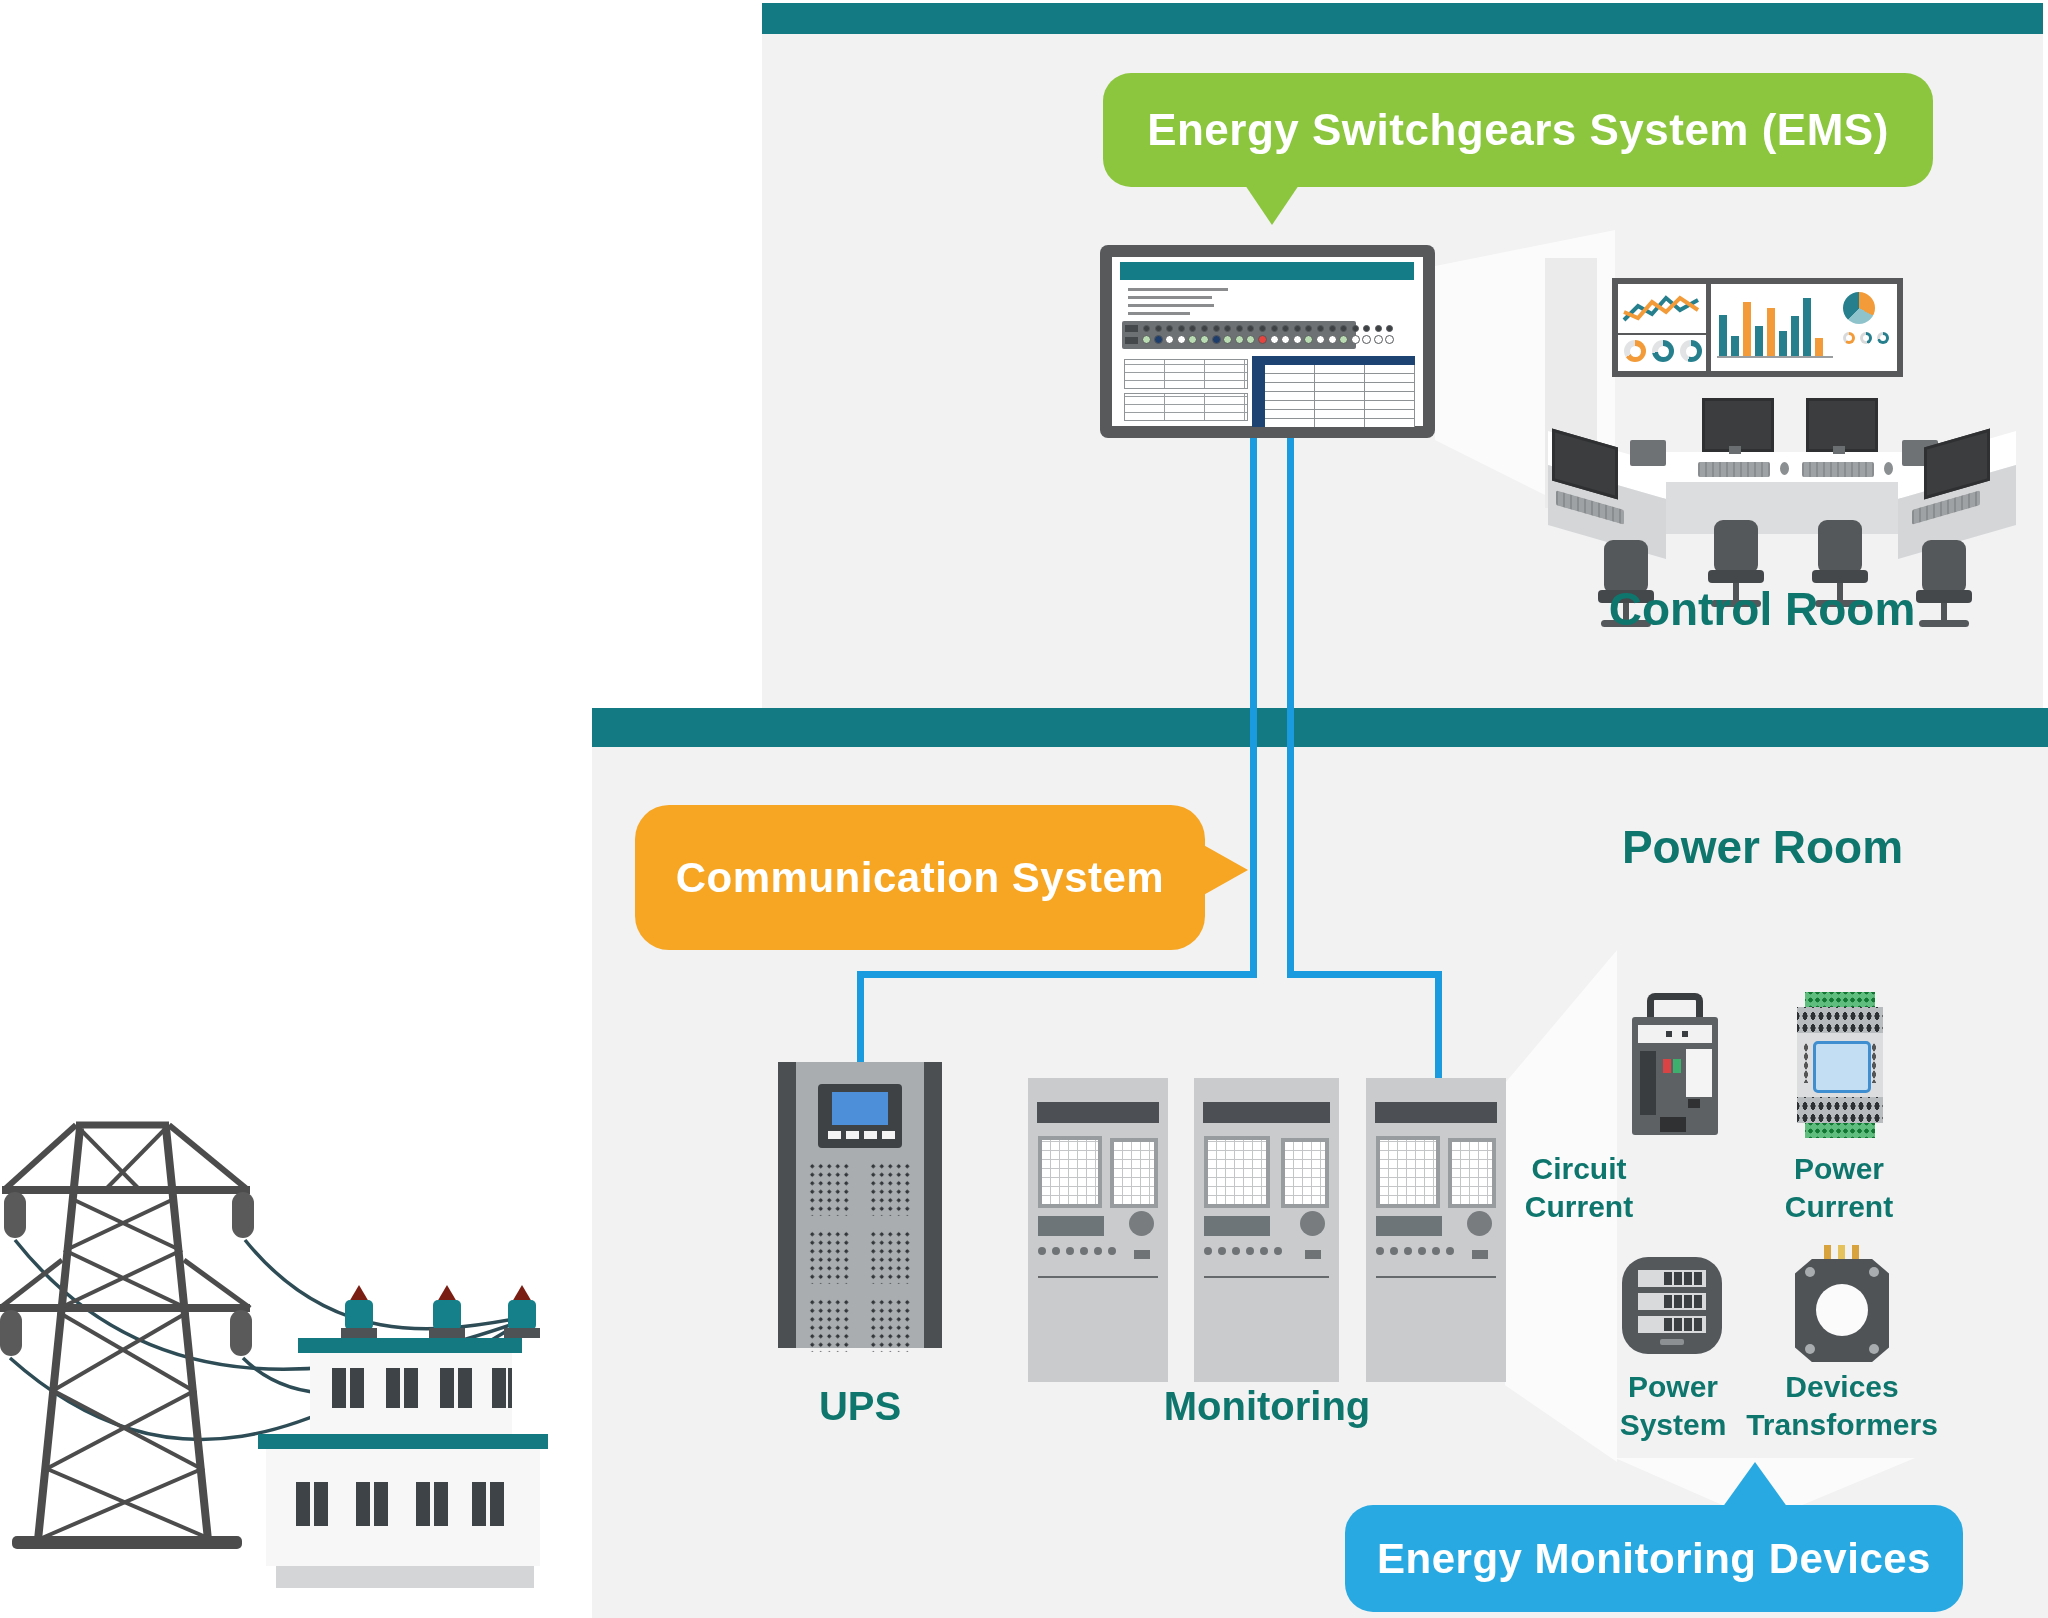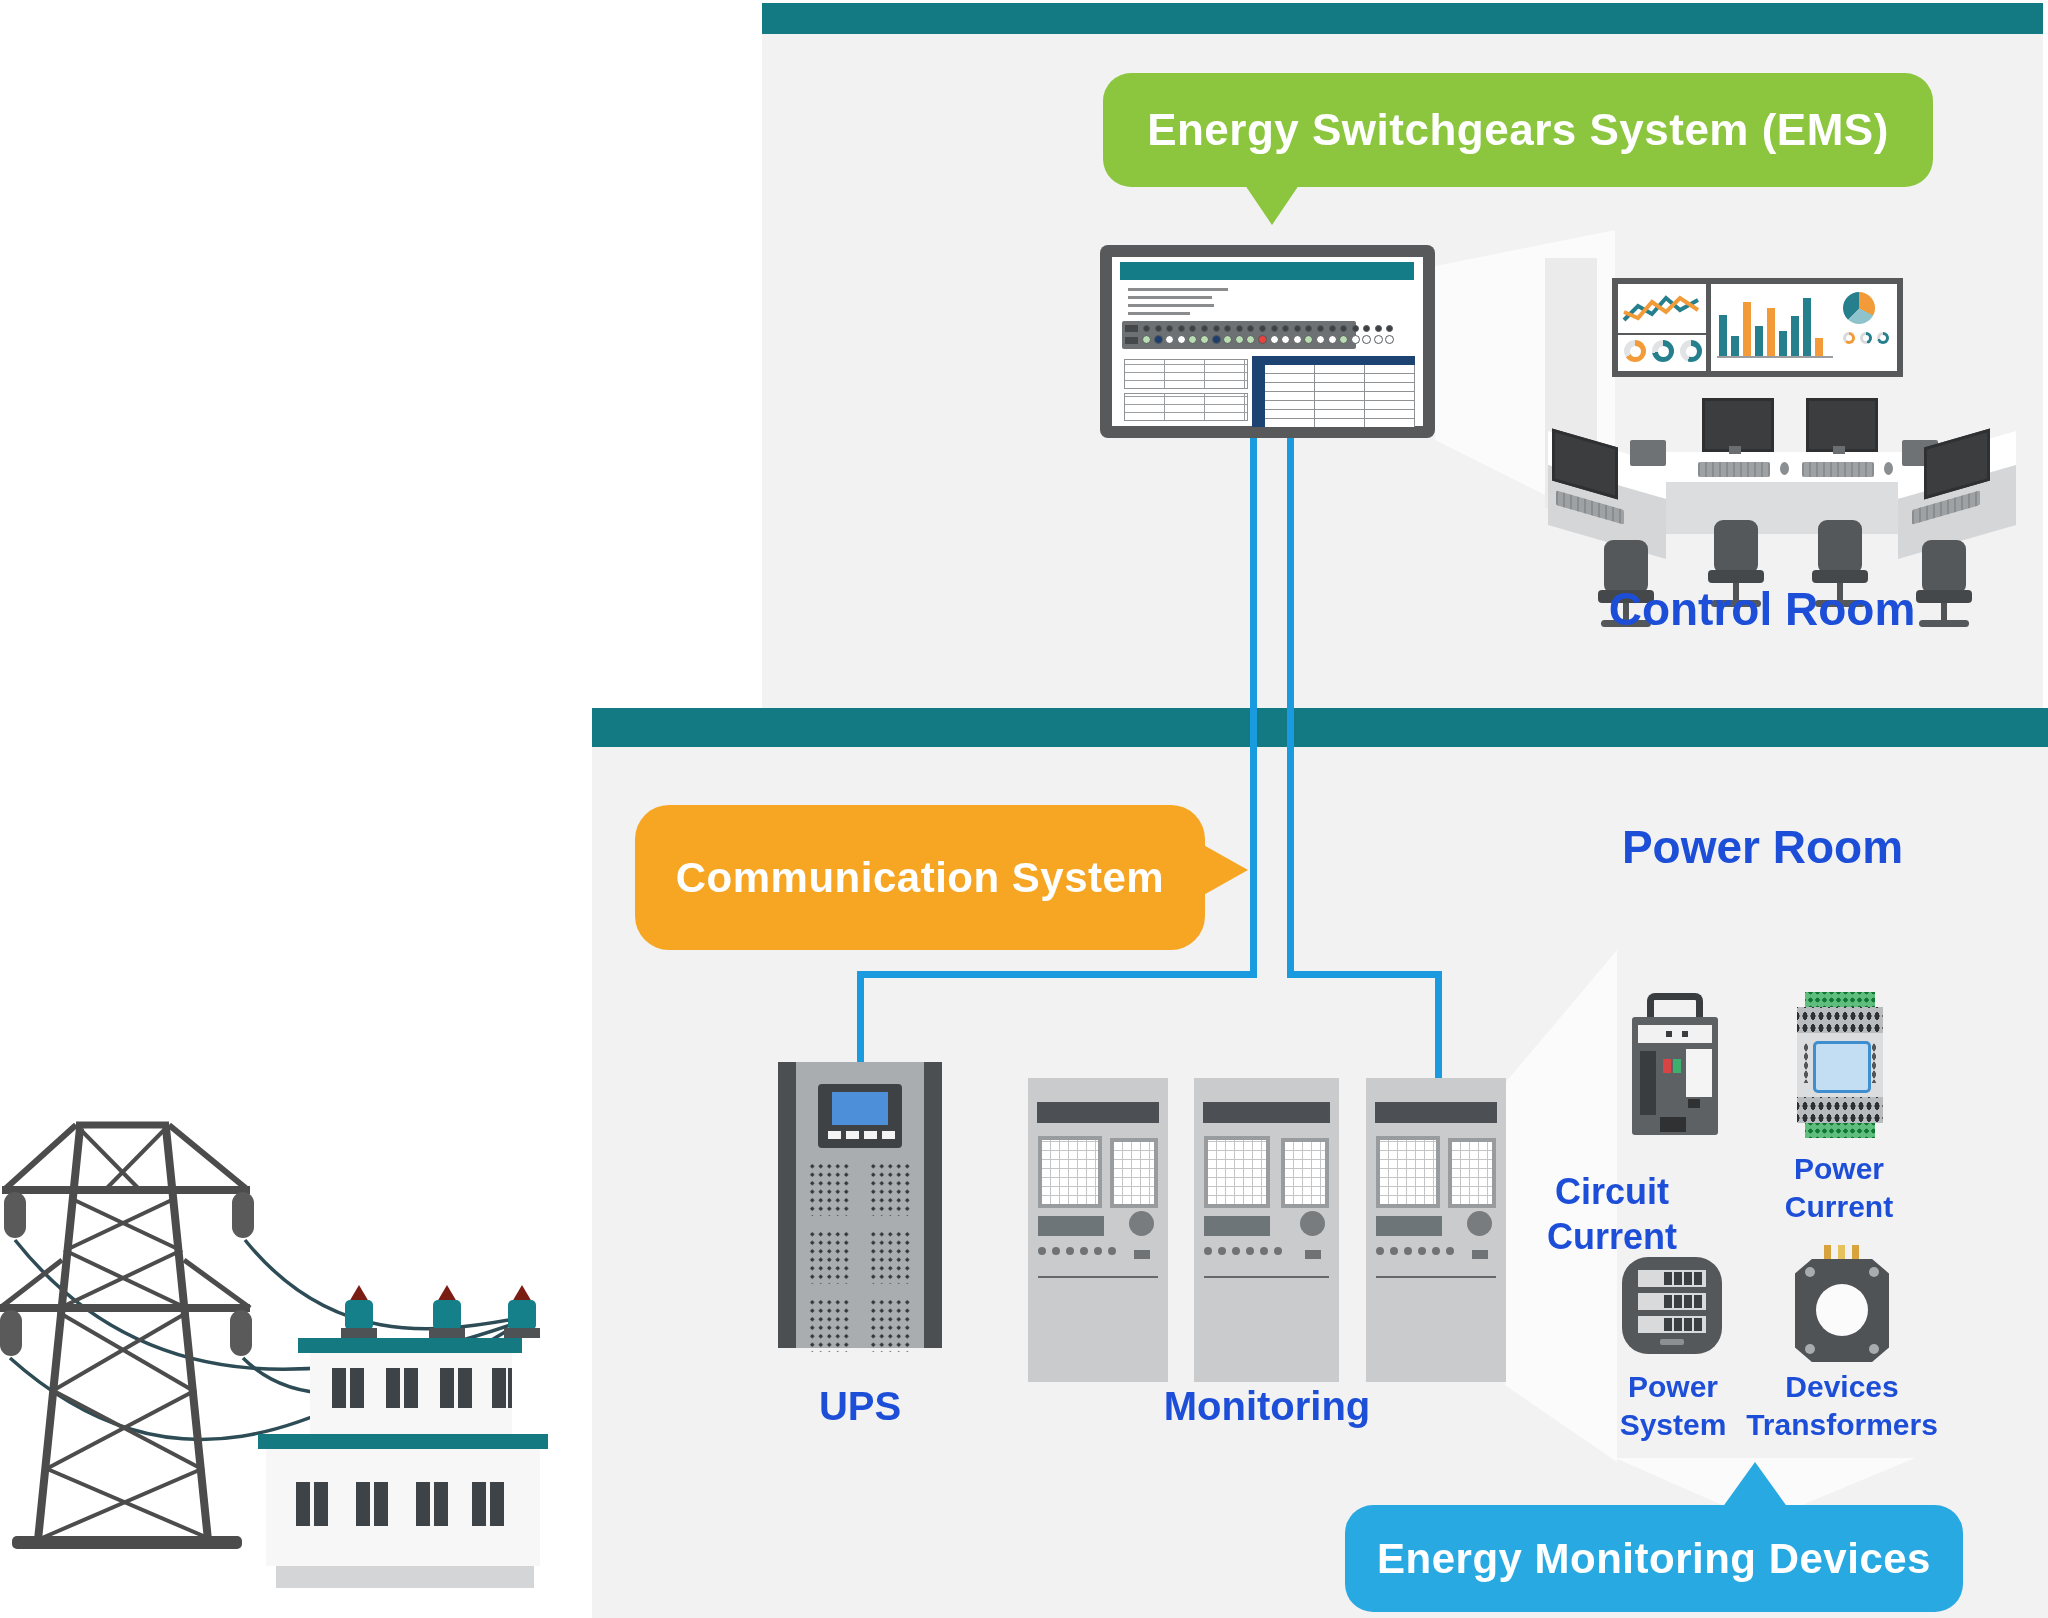--- a/index.html
+++ b/index.html
@@ -48,21 +48,21 @@
                repeating-linear-gradient(90deg,transparent 0 8px,#c3c5c6 8px 9px),#fff;}
   .cab .lcd2{position:absolute;left:10px;top:138px;width:66px;height:20px;background:#6d7578;}
   .cab .dial{position:absolute;right:14px;top:133px;width:25px;height:25px;border-radius:50%;background:#787c7f;}
   .cab .drow{position:absolute;left:10px;top:169px;display:flex;gap:6px;}
   .cab .drow i{width:8px;height:8px;border-radius:50%;background:#6f7376;}
   .cab .chip{position:absolute;right:18px;top:172px;width:16px;height:9px;background:#6f7376;}
   .cab .hr{position:absolute;left:10px;right:10px;top:198px;height:2px;background:#66696b;}
   
   .cb-handle{position:absolute;border:7px solid #3a3d3f;border-bottom:none;border-radius:8px 8px 0 0;}
   
-  .lbl{position:absolute;text-align:center;font-weight:bold;color:#1d4ed8;}
+  .lbl{position:absolute;text-align:center;font-weight:bold;color:#0f766e;}
   
   .wallscreens{position:absolute;background:#58595b;display:flex;gap:5px;padding:6px;}
   .ws-cell{background:#fff;position:relative;overflow:hidden;}
   .donut{position:relative;border-radius:50%;flex:none;}
   .donut>b{position:absolute;left:25%;top:25%;width:50%;height:50%;background:#fff;border-radius:50%;}
   .bars{position:absolute;display:flex;align-items:flex-end;gap:4px;}
   .bars i{display:block;width:8px;}
   .crmon{position:absolute;background:#3b3d3f;border:3px solid #2e3031;}
   .crstand{position:absolute;background:#6b6e70;}
   .kb{position:absolute;background:#9fa2a4;border-radius:2px;
@@ -355,21 +355,21 @@
         <span class="abs" style="left:44px;top:6px;width:6px;height:6px;background:#3a3d3f;"></span>
       </div>
       <div class="abs" style="left:8px;top:34px;width:16px;height:64px;background:#3a3d3f;"></div>
       <span class="abs" style="left:31px;top:42px;width:8px;height:14px;background:#d94343;"></span>
       <span class="abs" style="left:41px;top:42px;width:8px;height:14px;background:#3faf6e;"></span>
       <div class="abs" style="left:54px;top:32px;width:26px;height:48px;background:#f4f4f4;"></div>
       <span class="abs" style="left:56px;top:82px;width:12px;height:9px;background:#2f3133;"></span>
       <span class="abs" style="left:28px;top:100px;width:26px;height:15px;background:#2f3133;"></span>
     </div>
   </div>
-  <div class="lbl" style="left:1536px;top:1150px;width:152px;font-size:36px;line-height:1.25;margin-top:19px;">
+  <div class="lbl" style="left:1503px;top:1150px;width:152px;font-size:30px;line-height:1.25;">
     <div>Circuit</div>
       <div>Current</div>
   </div>
 
   <div class="abs" style="left:1797px;top:992px;width:86px;height:146px;">
     <div class="abs" style="left:8px;top:0;width:70px;height:15px;background:#5fbd7d;background-image:radial-gradient(#173 2px,transparent 2.3px);background-size:7px 8px;background-position:2px 4px;"></div>
     <div class="abs" style="left:0;top:15px;width:86px;height:26px;background:#b9bcbe;background-image:radial-gradient(#2e3133 2.4px,transparent 2.7px);background-size:8px 12px;background-position:4px 3px;"></div>
     <div class="abs" style="left:0;top:41px;width:86px;height:64px;background:#dcdddf;">
       <div class="abs" style="left:16px;top:8px;width:52px;height:46px;background:#c3def2;border:3px solid #3e8ed0;border-radius:5px;"></div>
       <span class="abs" style="left:7px;top:10px;width:4px;height:40px;background-image:radial-gradient(#555 1.6px,transparent 1.9px);background-size:4px 9px;"></span>

